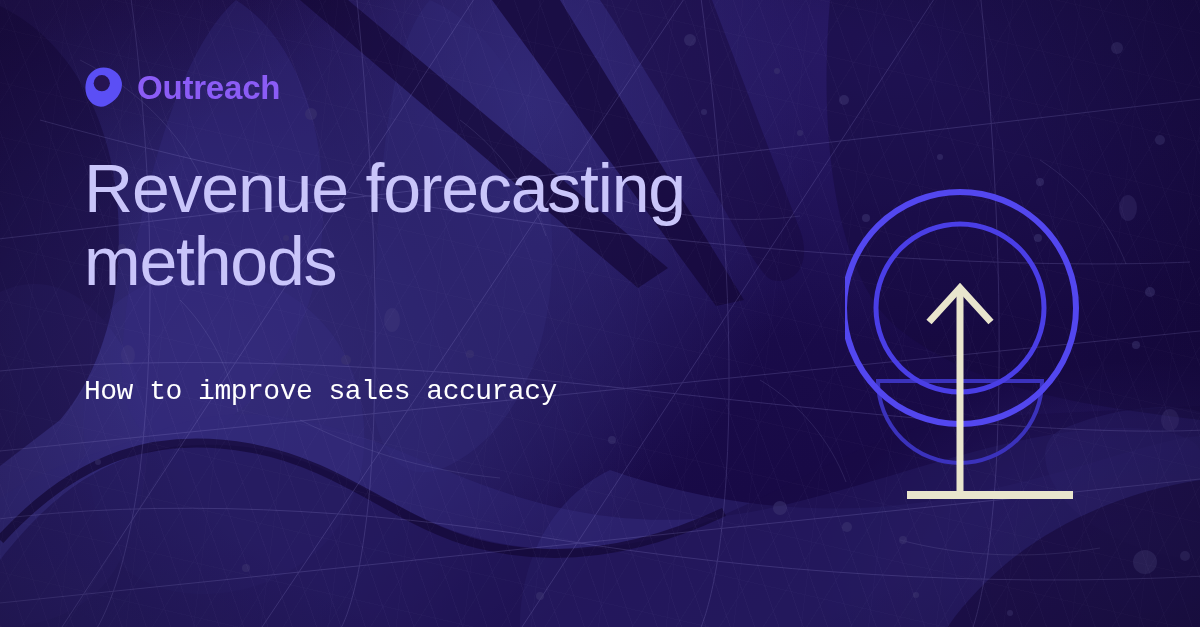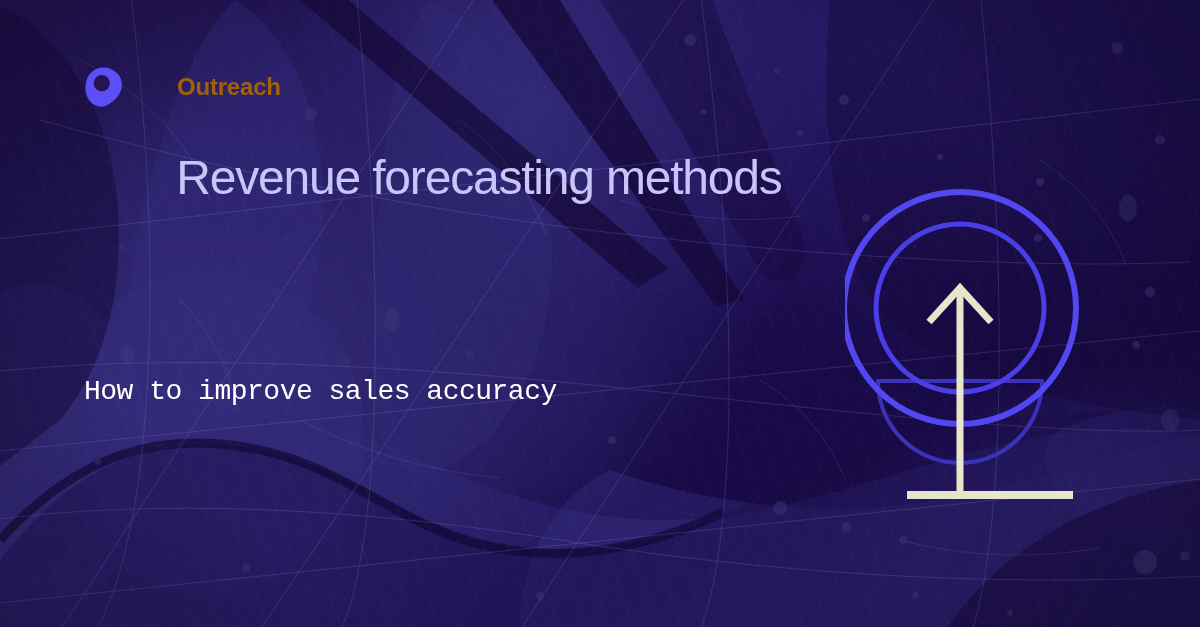--- a/index.html
+++ b/index.html
@@ -71,41 +71,39 @@
     position: absolute;
     left: 84px;
     top: 66px;
     display: flex;
     align-items: center;
     gap: 13px;
     height: 42px;
   }
   #logo-mark { display: block; }
   #logo-wordmark {
-    color: #a16207;
-    font-size: 24px;
+    color: #8b5cf6;
+    font-size: 33px;
     font-weight: 700;
     letter-spacing: -0.2px;
     line-height: 1;
     white-space: nowrap;
-    margin-left: 40px;
   }
 
   #headline {
     position: absolute;
     left: 84px;
     top: 152px;
     width: 790px;
     color: #c9c5fa;
-    font-size: 48px;
+    font-size: 68px;
     font-weight: 400;
     line-height: 1.08;
     letter-spacing: -1.2px;
     margin: 0;
-    text-align: center;
   }
 
   #subhead {
     position: absolute;
     left: 84px;
     top: 374px;
     width: 640px;
     color: #ffffff;
     font-family: "Liberation Mono", "DejaVu Sans Mono", monospace;
     font-size: 28px;

